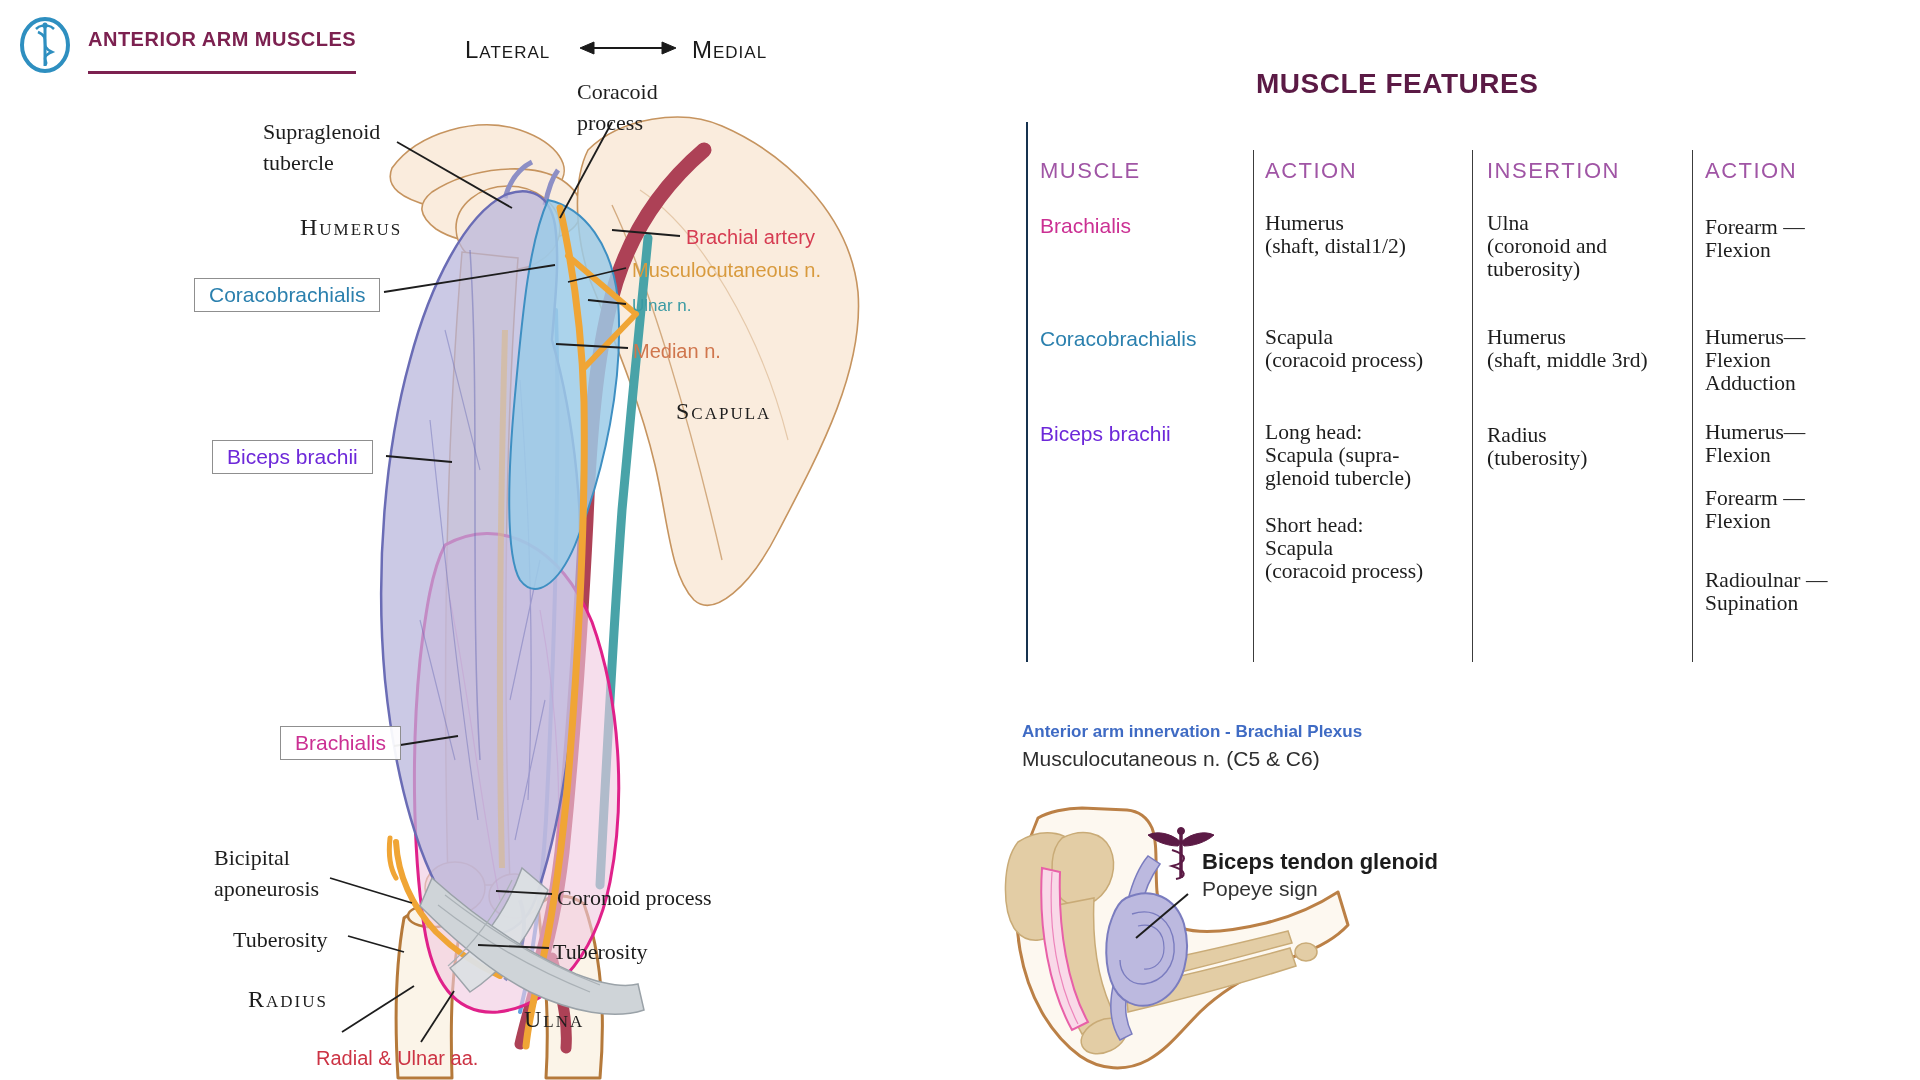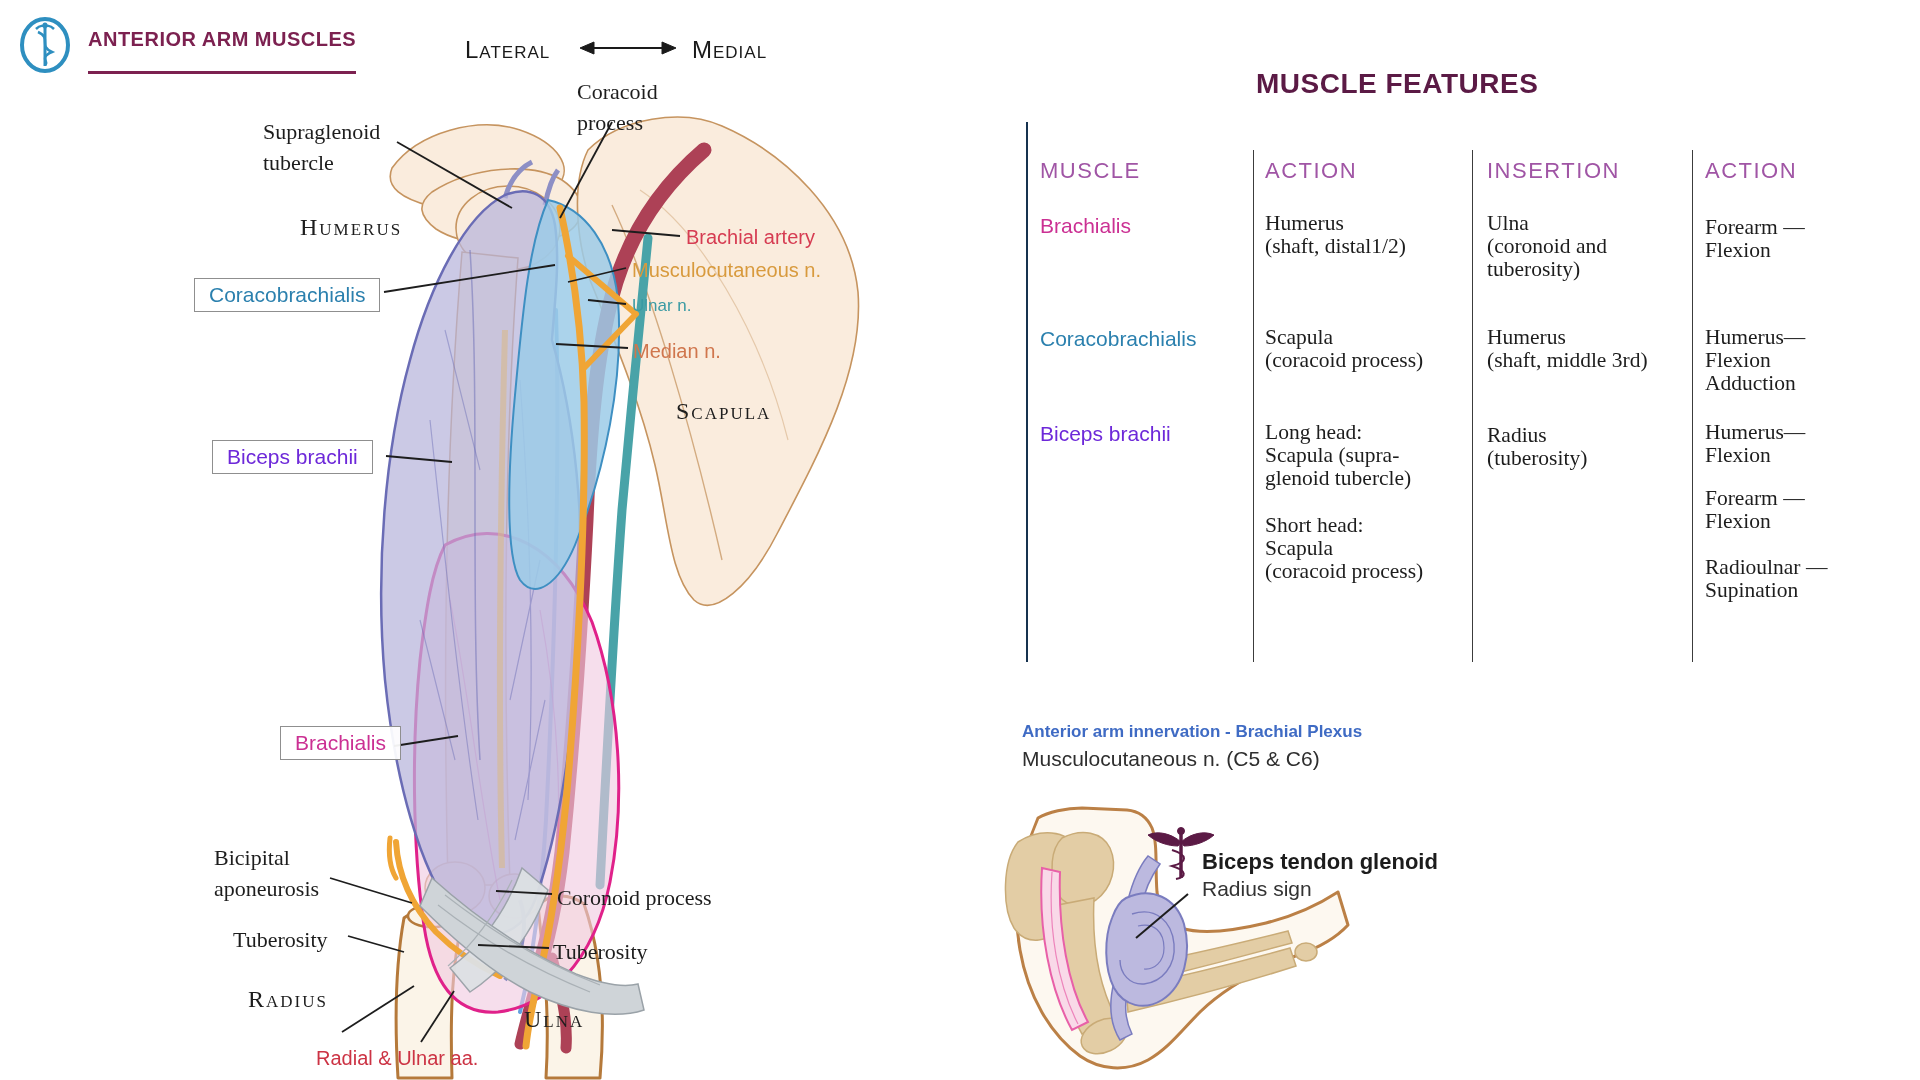--- a/index.html
+++ b/index.html
@@ -224,21 +224,21 @@
   <div class="cell serif" style="left:1265px;top:326px">Scapula<br>(coracoid process)</div>
   <div class="cell serif" style="left:1487px;top:326px">Humerus<br>(shaft, middle 3rd)</div>
   <div class="cell serif" style="left:1705px;top:326px">Humerus—<br>Flexion<br>Adduction</div>
 
   <div class="cell sans muscle-name c-indigo" style="left:1040px;top:422px">Biceps brachii</div>
   <div class="cell serif" style="left:1265px;top:421px">Long head:<br>Scapula (supra-<br>glenoid tubercle)</div>
   <div class="cell serif" style="left:1265px;top:514px">Short head:<br>Scapula<br>(coracoid process)</div>
   <div class="cell serif" style="left:1487px;top:424px">Radius<br>(tuberosity)</div>
   <div class="cell serif" style="left:1705px;top:421px">Humerus—<br>Flexion</div>
   <div class="cell serif" style="left:1705px;top:487px">Forearm —<br>Flexion</div>
-  <div class="cell serif" style="left:1705px;top:556px">Radioulnar —<br>Supination</div>
+  <div class="cell serif" style="left:1705px;top:569px">Radioulnar —<br>Supination</div>
 
   <div class="innerv-h">Anterior arm innervation - Brachial Plexus</div>
   <div class="innerv-s">Musculocutaneous n. (C5 &amp; C6)</div>
 
   <div class="clin-t">Biceps tendon glenoid</div>
-  <div class="clin-s">Radius sign</div>
+  <div class="clin-s">Popeye sign</div>
 
 </div>
 
 </body></html>

